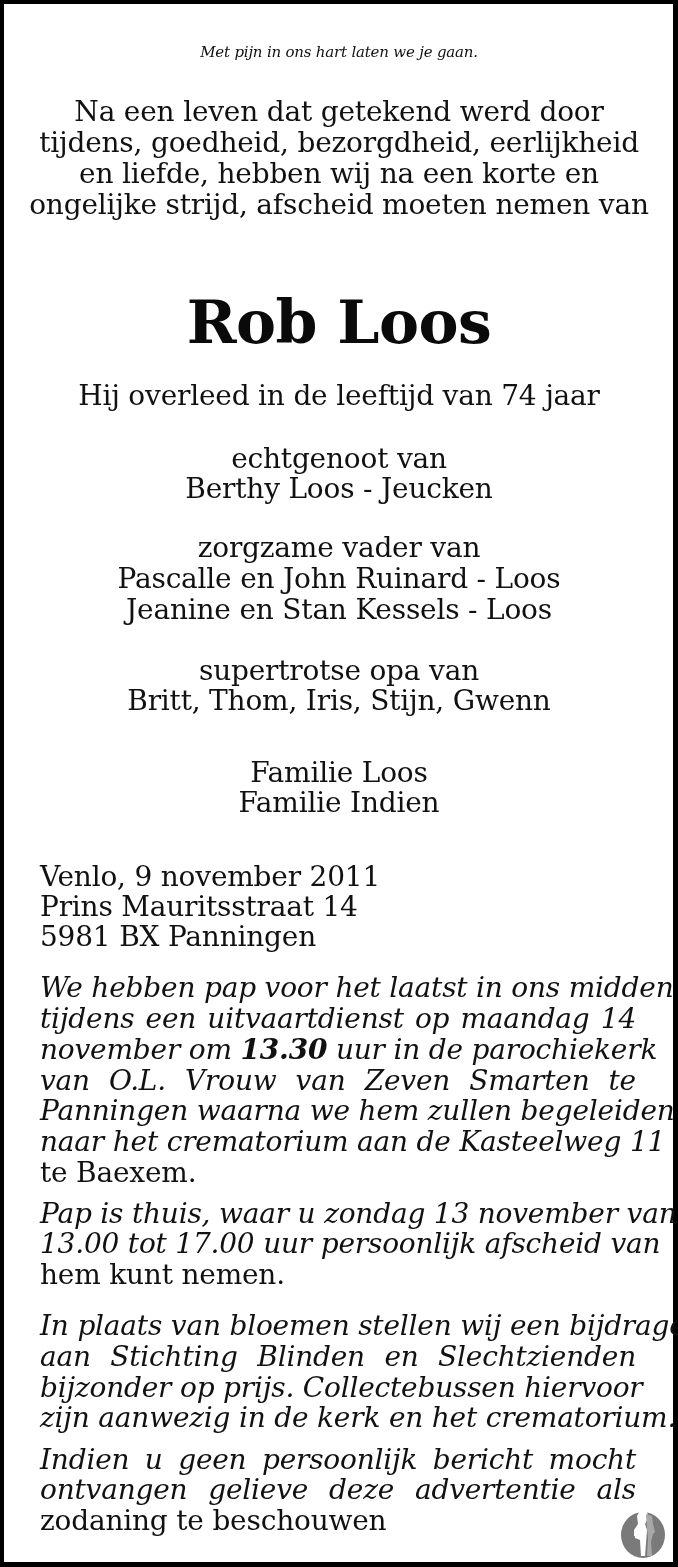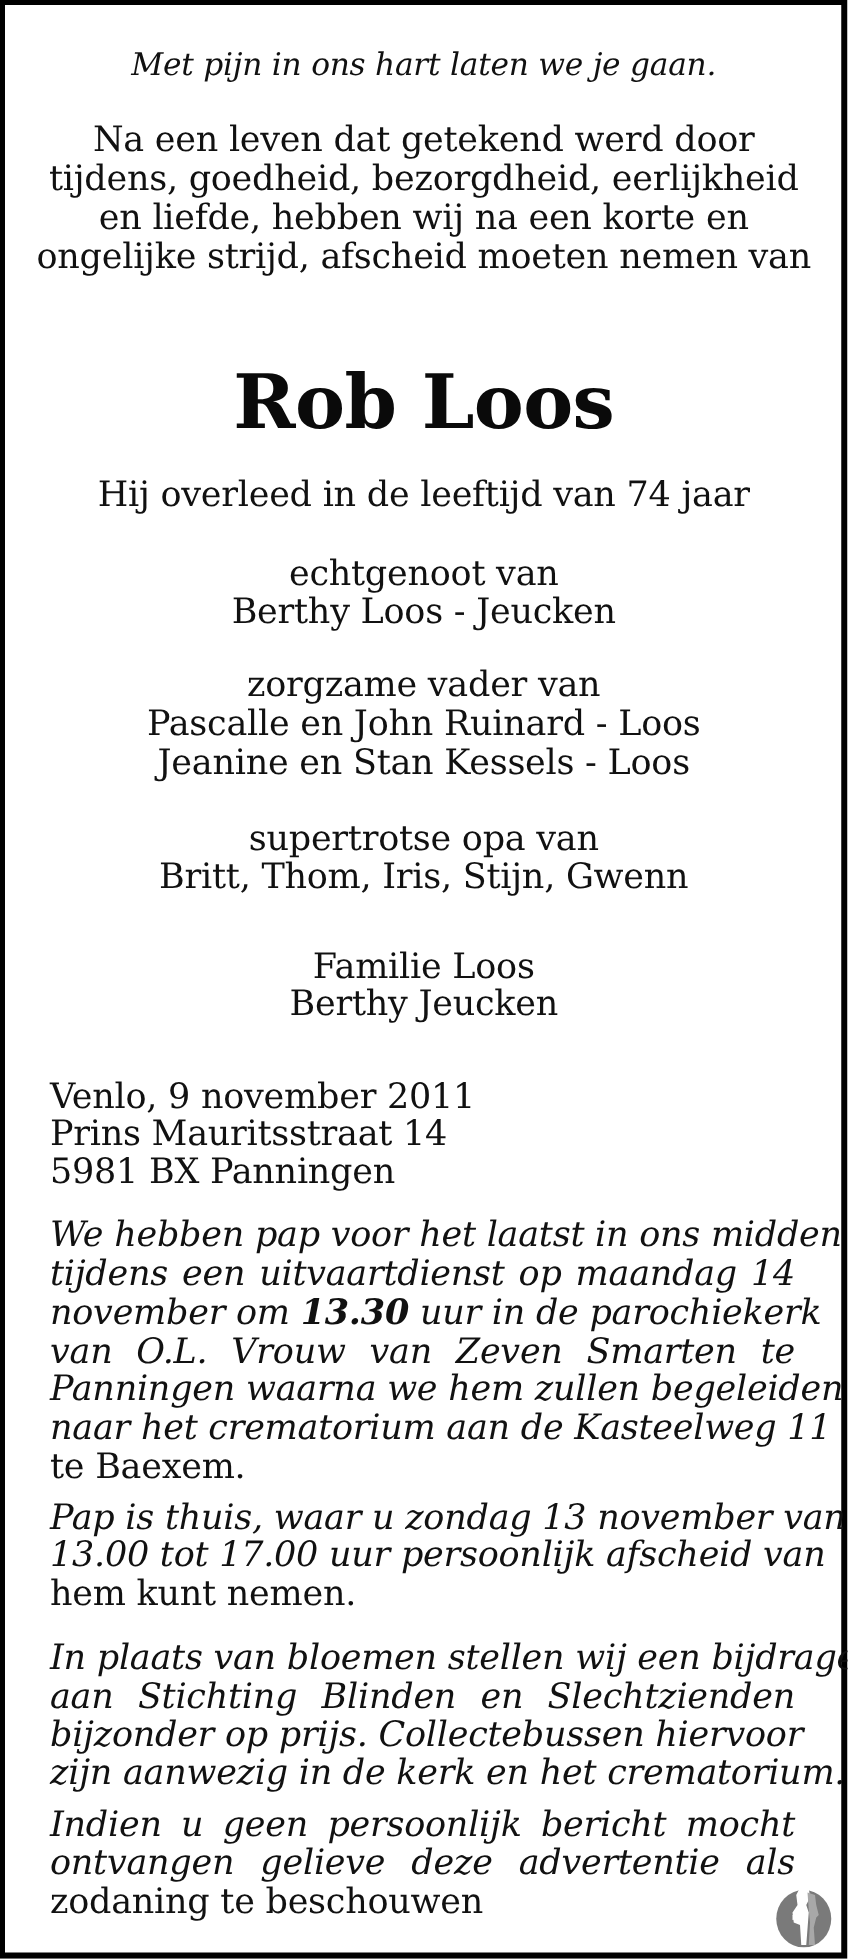--- a/index.html
+++ b/index.html
@@ -7,21 +7,21 @@
   .frame {
     position: absolute; left: 0; top: 0; width: 678px; height: 1567px;
     box-sizing: border-box; border-style: solid; border-color: #000;
     border-width: 4px 5px 5px 4px; background: #fff;
   }
   .ln {
     position: absolute; left: 0; width: 678px; text-align: center;
     font-family: "DejaVu Serif", serif; font-size: 28px; color: #111;
     line-height: 30px; white-space: nowrap; letter-spacing: -0.2px;
   }
-  .ital { font-style: italic; font-size: 25px; }
+  .ital { font-style: italic; font-size: 15px; }
   .name { font-size: 60px; font-weight: bold; line-height: 70px; letter-spacing: -0.5px; color: #0a0a0a; }
   .left { text-align: left; left: 40px; width: 596px; }
   .just { text-align: justify; text-align-last: justify; left: 40px; width: 596px; font-style: italic; }
   .bold { font-weight: bold; }
   .logo { position: absolute; left: 620px; top: 1508px; width: 46px; height: 50px; }
 </style>
 </head>
 <body>
 
 <div class="frame"></div>
@@ -41,21 +41,21 @@
 <div class="ln" style="top:474px">Berthy Loos - Jeucken</div>
 
 <div class="ln" style="top:533px">zorgzame vader van</div>
 <div class="ln" style="top:564px">Pascalle en John Ruinard - Loos</div>
 <div class="ln" style="top:595px">Jeanine en Stan Kessels - Loos</div>
 
 <div class="ln" style="top:656px">supertrotse opa van</div>
 <div class="ln" style="top:686px">Britt, Thom, Iris, Stijn, Gwenn</div>
 
 <div class="ln" style="top:758px">Familie Loos</div>
-<div class="ln" style="top:788px">Berthy Jeucken</div>
+<div class="ln" style="top:788px">Familie Indien</div>
 
 <div class="ln left" style="top:862px">Venlo, 9 november 2011</div>
 <div class="ln left" style="top:892px">Prins Mauritsstraat 14</div>
 <div class="ln left" style="top:922px">5981 BX Panningen</div>
 
 <div class="ln just" style="top:973px">We hebben pap voor het laatst in ons midden</div>
 <div class="ln just" style="top:1004px">tijdens een uitvaartdienst op maandag 14</div>
 <div class="ln just" style="top:1035px"><span>november om </span><span class="bold">13.30</span><span> uur in de parochiekerk</span></div>
 <div class="ln just" style="top:1066px">van O.L. Vrouw van Zeven Smarten te</div>
 <div class="ln just" style="top:1096px">Panningen waarna we hem zullen begeleiden</div>

